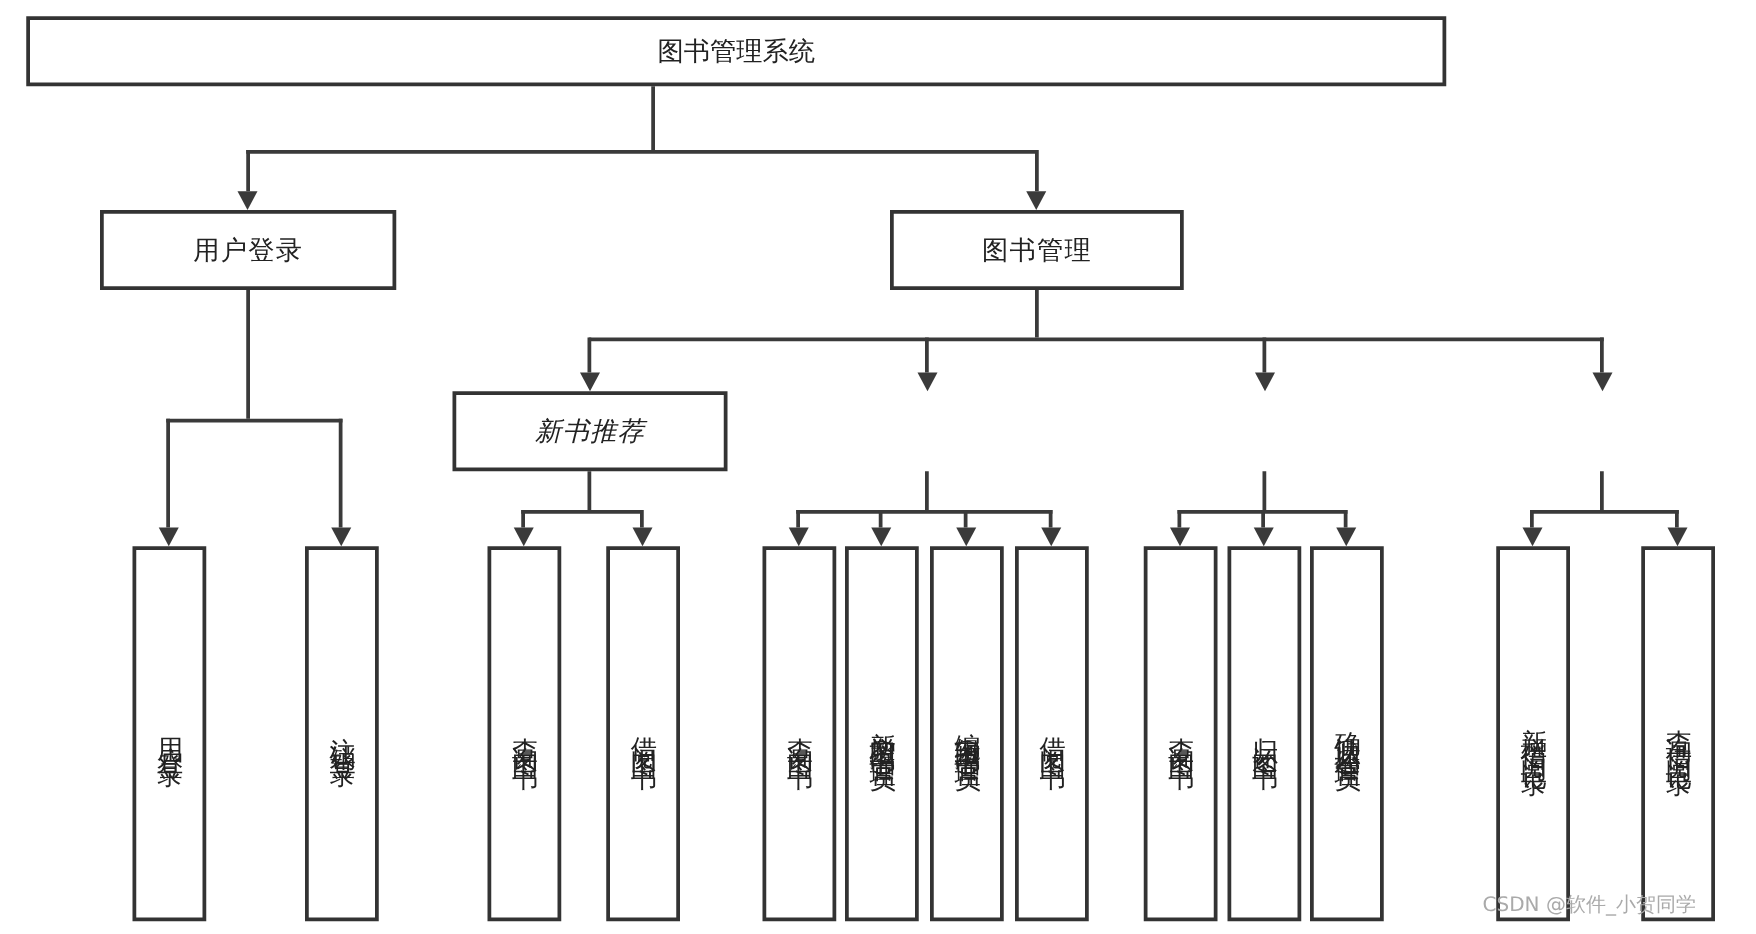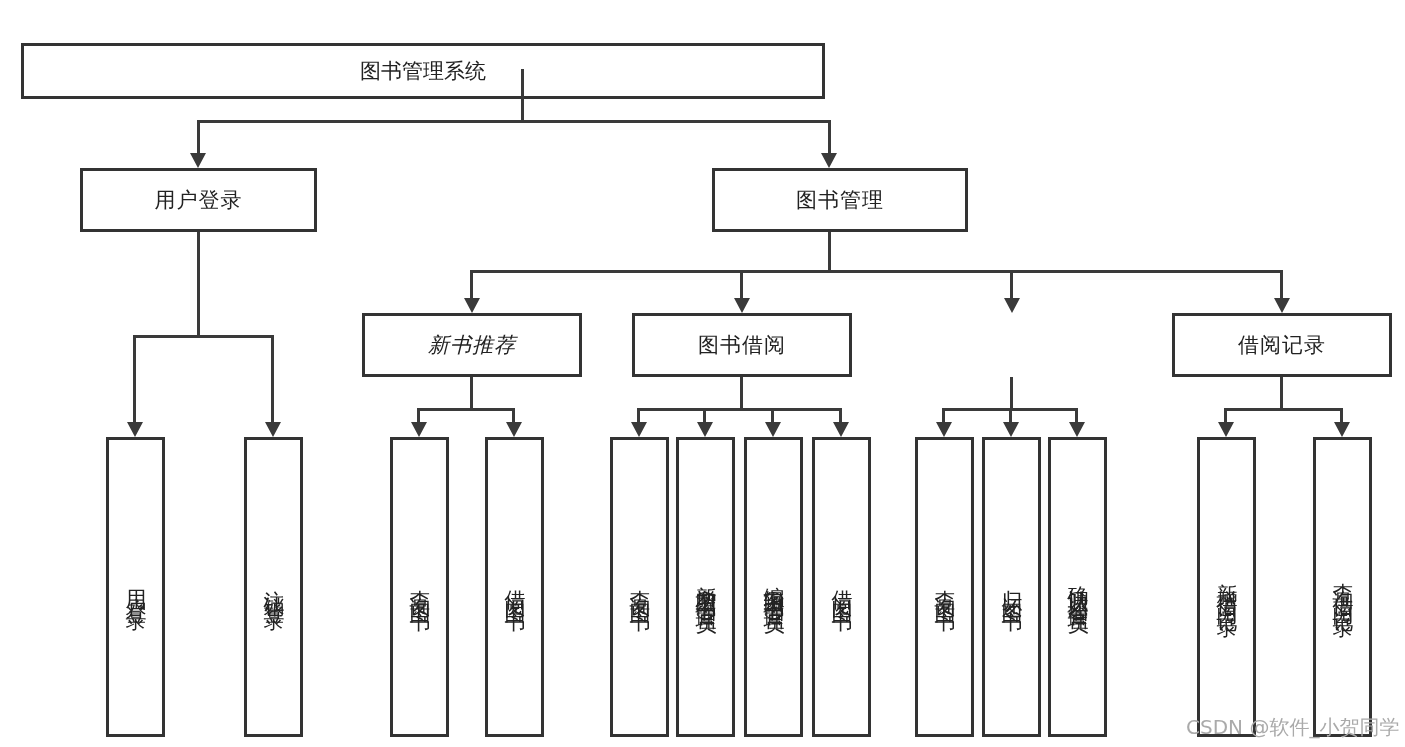--- a/index.html
+++ b/index.html
@@ -41,47 +41,47 @@
     position: absolute;
     width: 0; height: 0;
     border-left: 8px solid transparent;
     border-right: 8px solid transparent;
     border-top: 15px solid #3a3a3a;
   }
   .watermark {
     position: absolute;
     left: 1186px;
     top: 714px;
-    font-size: 20px;
+    font-size: 16px;
     color: #aaaaaa;
     white-space: nowrap;
   }
 </style>
 </head>
 <body>
 
 <div id="canvas">
 
-  <div class="box root" style="left:21px; top:13px; width:804px; height:56px;margin-top:30px;">
+  <div class="box root" style="left:21px; top:13px; width:1136px; height:56px;">
     <span>图书管理系统</span>
   </div>
 
   <div>
     <div class="vline" style="left:521px; top:69px;  height:51px;"></div>
     <div class="hline" style="left:197px; top:120px; width:633px;"></div>
     <div class="vline" style="left:197px; top:120px; height:33px;"></div>
     <div class="arrow" style="left:190px; top:153px;"></div>
     <div class="vline" style="left:828px; top:120px; height:33px;"></div>
     <div class="arrow" style="left:821px; top:153px;"></div>
   </div>
 
   <div class="box hbox" style="left:80px; top:168px; width:237px; height:64px;">
     <span>用户登录</span>
   </div>
-  <div class="box hbox" style="left:712px; top:168px; width:256px; height:64px;">
+  <div class="box hbox" style="left:712px; top:168px; width:235px; height:64px;">
     <span>图书管理</span>
   </div>
 
   <div>
     <div class="vline" style="left:197px; top:232px; height:103px;"></div>
     <div class="hline" style="left:133px; top:335px; width:141px;"></div>
     <div class="vline" style="left:133px; top:335px; height:87px;"></div>
     <div class="arrow" style="left:127px; top:422px;"></div>
     <div class="vline" style="left:271px; top:335px; height:87px;"></div>
     <div class="arrow" style="left:265px; top:422px;"></div>
@@ -95,26 +95,20 @@
     <div class="vline" style="left:740px;  top:270px; height:28px;"></div>
     <div class="arrow" style="left:734px;  top:298px;"></div>
     <div class="vline" style="left:1010px; top:270px; height:28px;"></div>
     <div class="arrow" style="left:1004px; top:298px;"></div>
     <div class="vline" style="left:1280px; top:270px; height:28px;"></div>
     <div class="arrow" style="left:1274px; top:298px;"></div>
   </div>
 
   <div class="box hbox" style="left:362px; top:313px; width:220px; height:64px;font-style:italic;">
     <span>新书推荐</span>
-  </div>
-  <div class="box hbox" style="left:632px; top:313px; width:220px; height:64px;">
-    <span>图书借阅</span>
-  </div>
-  <div class="box hbox" style="left:1172px; top:313px; width:220px; height:64px;">
-    <span>借阅记录</span>
   </div>
 
   <div>
     <div class="vline" style="left:470px; top:377px; height:31px;"></div>
     <div class="hline" style="left:417px; top:408px; width:97px;"></div>
     <div class="vline" style="left:417px; top:408px; height:14px;"></div>
     <div class="arrow" style="left:411px; top:422px;"></div>
     <div class="vline" style="left:512px; top:408px; height:14px;"></div>
     <div class="arrow" style="left:506px; top:422px;"></div>
   </div>

